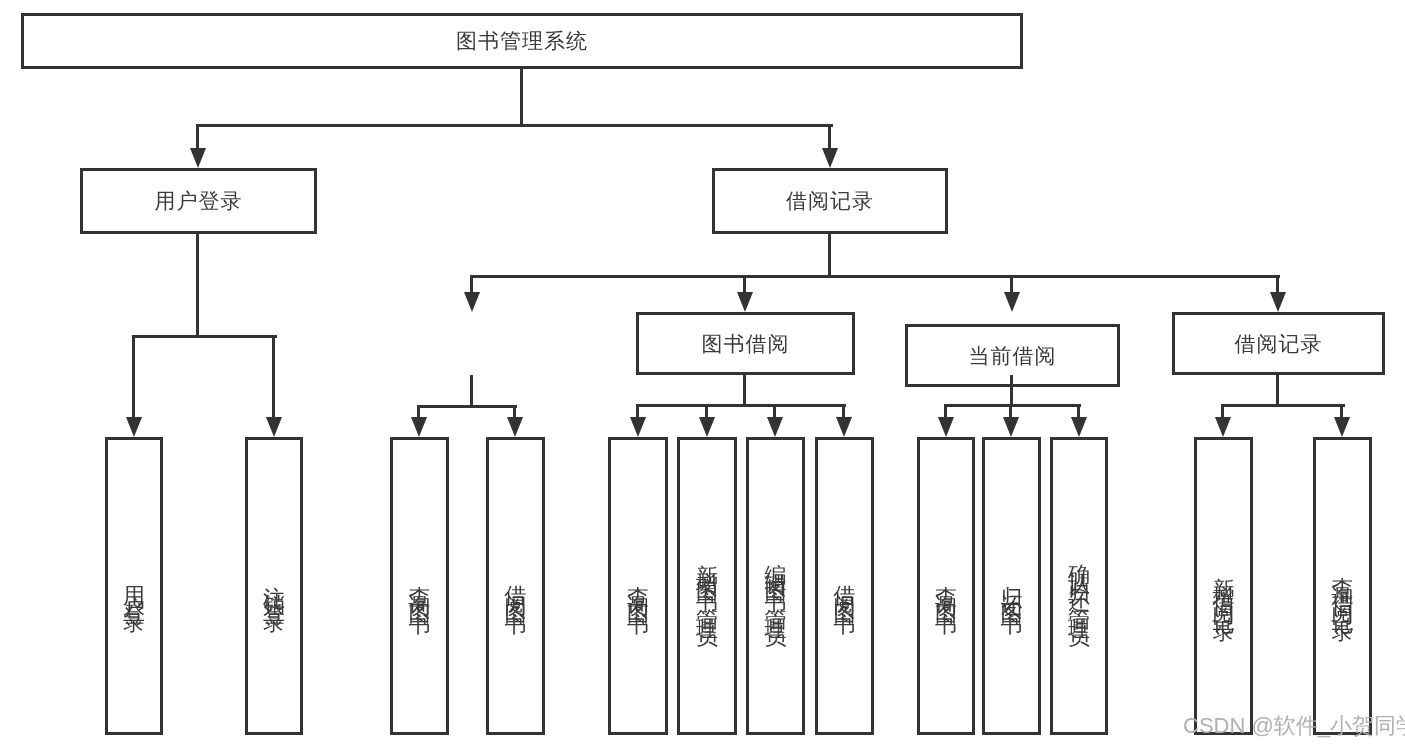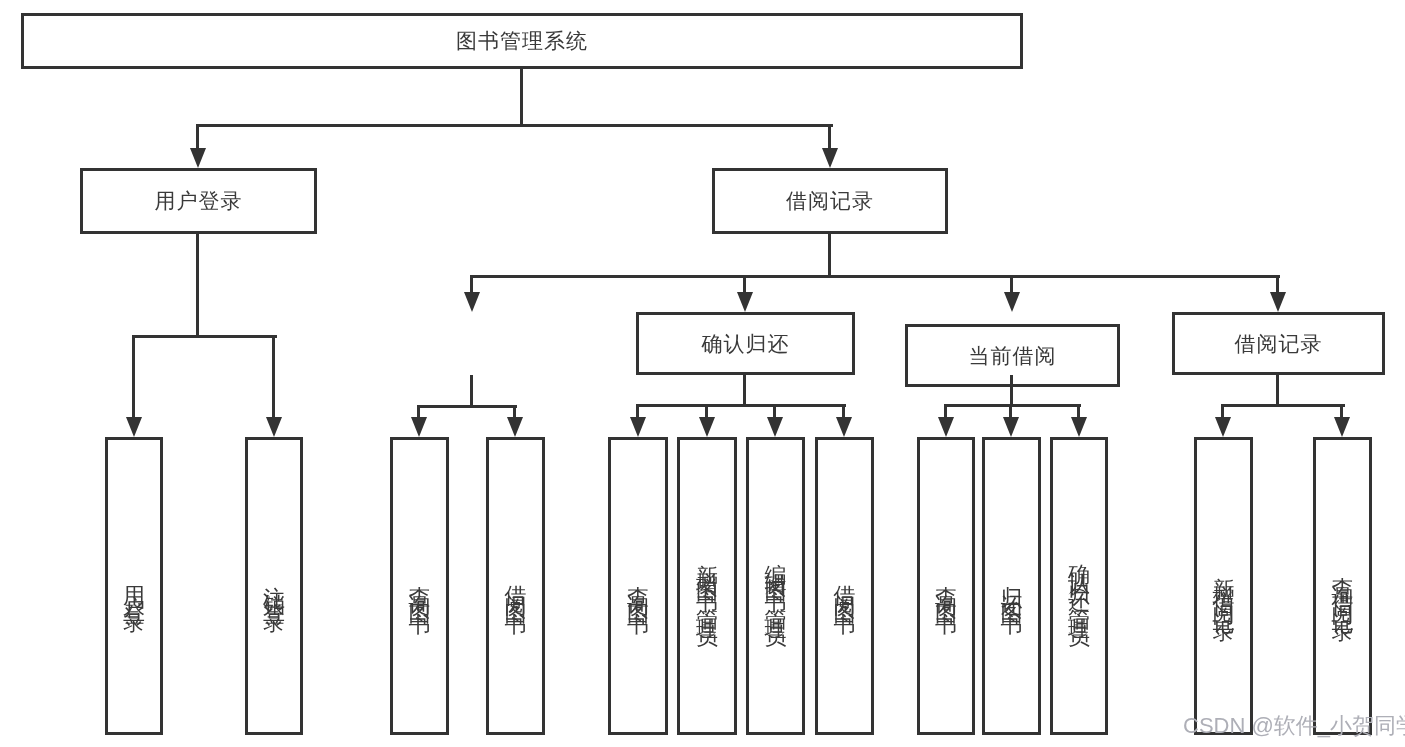--- a/index.html
+++ b/index.html
@@ -42,21 +42,21 @@
   <div class="box" style="left:80px; top:168px; width:237px; height:66px;">
     <span class="h-label">用户登录</span>
   </div>
 
   <div class="box" style="left:712px; top:168px; width:236px; height:66px;">
     <span class="h-label">借阅记录</span>
   </div>
 
 
   <div class="box" style="left:636px; top:312px; width:219px; height:63px;">
-    <span class="h-label">确认归还</span>
+    <span class="h-label">图书借阅</span>
   </div>
 
   <div class="box" style="left:905px; top:324px; width:215px; height:63px;">
     <span class="h-label">当前借阅</span>
   </div>
 
   <div class="box" style="left:1172px; top:312px; width:213px; height:63px;">
     <span class="h-label">借阅记录</span>
   </div>
 

